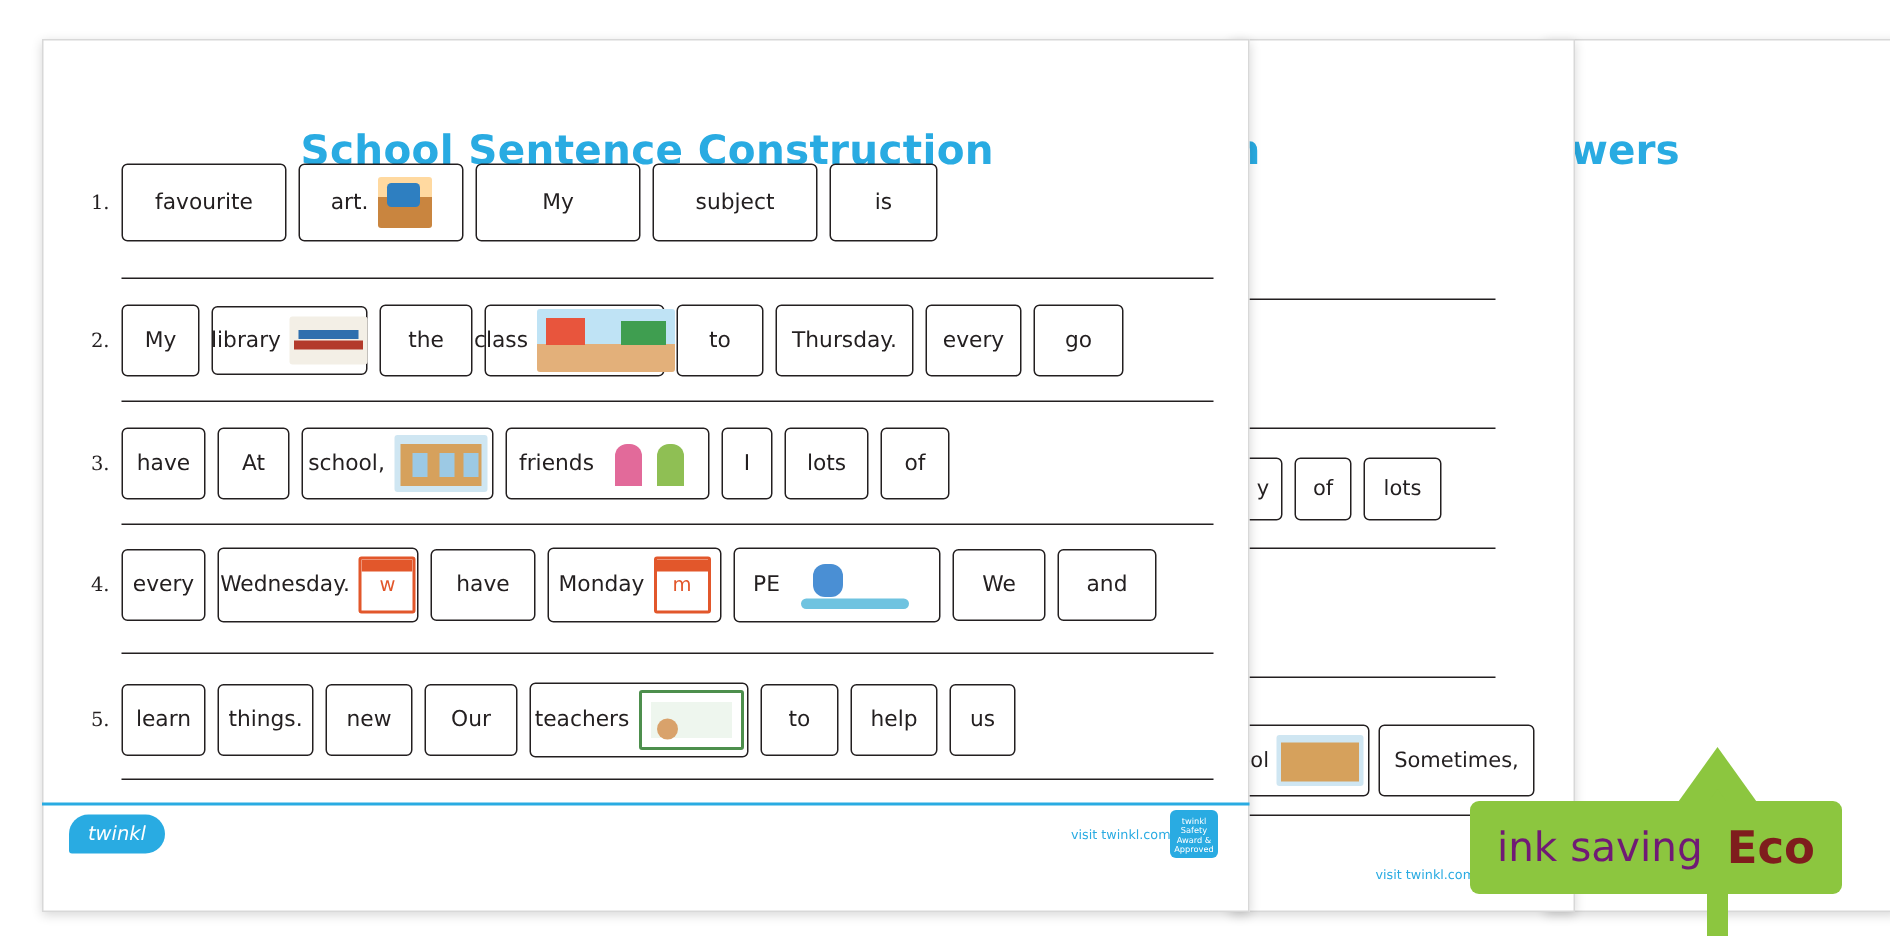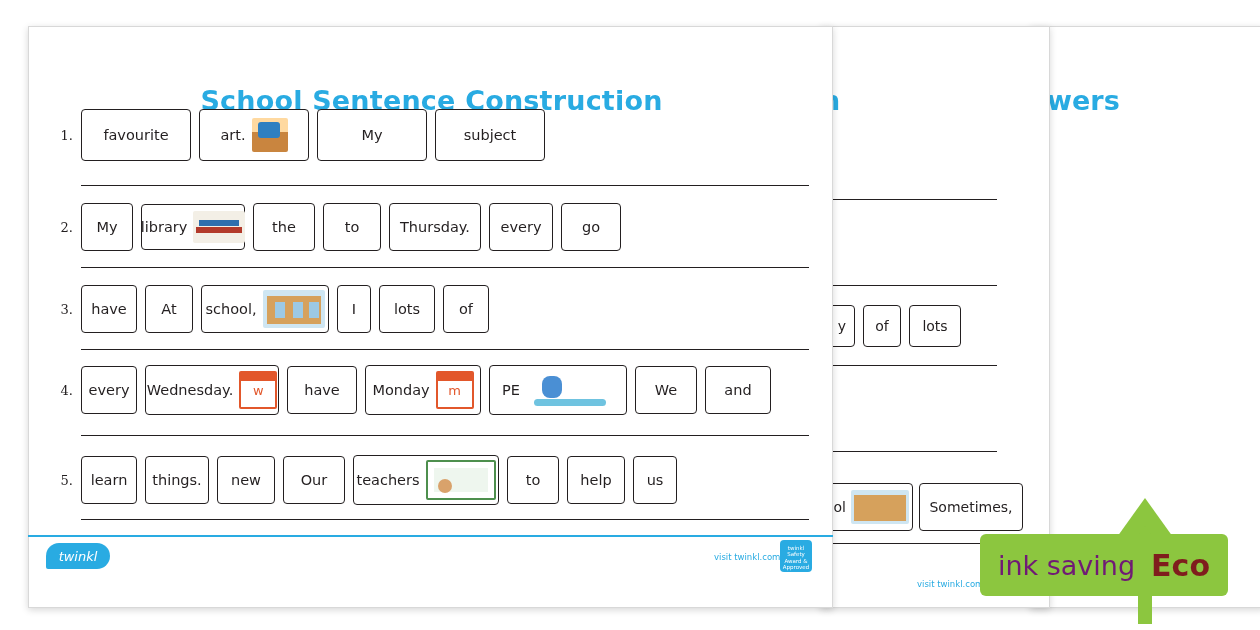--- a/index.html
+++ b/index.html
@@ -304,37 +304,44 @@
         <div class="card tall" style="width:110px;height:52px;">
           <span class="w">art.</span>
           <span class="pic pic-art"></span>
         </div>
         <div class="card tall" style="width:110px;height:52px;">
           <span class="w">My</span>
         </div>
         <div class="card tall" style="width:110px;height:52px;">
           <span class="w">subject</span>
         </div>
+        <div class="card tall" style="width:72px;height:52px;">
+          <span class="w">is</span>
+        </div>
       </div>
     </div>
     <div class="rule" style="top:158px;"></div>
 
     <div class="row" style="position:absolute; left:0; top:176px; width:805px;">
       <div class="row-num" style="width:52px;">2.</div>
       <div class="cards">
         <div class="card" style="width:52px;height:48px;">
           <span class="w">My</span>
         </div>
         <div class="card" style="width:104px;height:36px;">
           <span class="w">library</span>
           <span class="pic pic-books"></span>
         </div>
         <div class="card" style="width:62px;height:48px;">
           <span class="w">the</span>
         </div>
+        <div class="card" style="width:120px;height:48px;">
+          <span class="w">class</span>
+          <span class="pic pic-class"></span>
+        </div>
         <div class="card" style="width:58px;height:48px;">
           <span class="w">to</span>
         </div>
         <div class="card" style="width:92px;height:48px;">
           <span class="w">Thursday.</span>
         </div>
         <div class="card" style="width:64px;height:48px;">
           <span class="w">every</span>
         </div>
         <div class="card" style="width:60px;height:48px;">
@@ -349,20 +356,24 @@
       <div class="cards">
         <div class="card" style="width:56px;height:48px;">
           <span class="w">have</span>
         </div>
         <div class="card" style="width:48px;height:48px;">
           <span class="w">At</span>
         </div>
         <div class="card" style="width:128px;height:48px;">
           <span class="w">school,</span>
           <span class="pic pic-school"></span>
+        </div>
+        <div class="card" style="width:136px;height:48px;">
+          <span class="w">friends</span>
+          <span class="pic pic-friends"></span>
         </div>
         <div class="card" style="width:34px;height:48px;">
           <span class="w">I</span>
         </div>
         <div class="card" style="width:56px;height:48px;">
           <span class="w">lots</span>
         </div>
         <div class="card" style="width:46px;height:48px;">
           <span class="w">of</span>
         </div>

